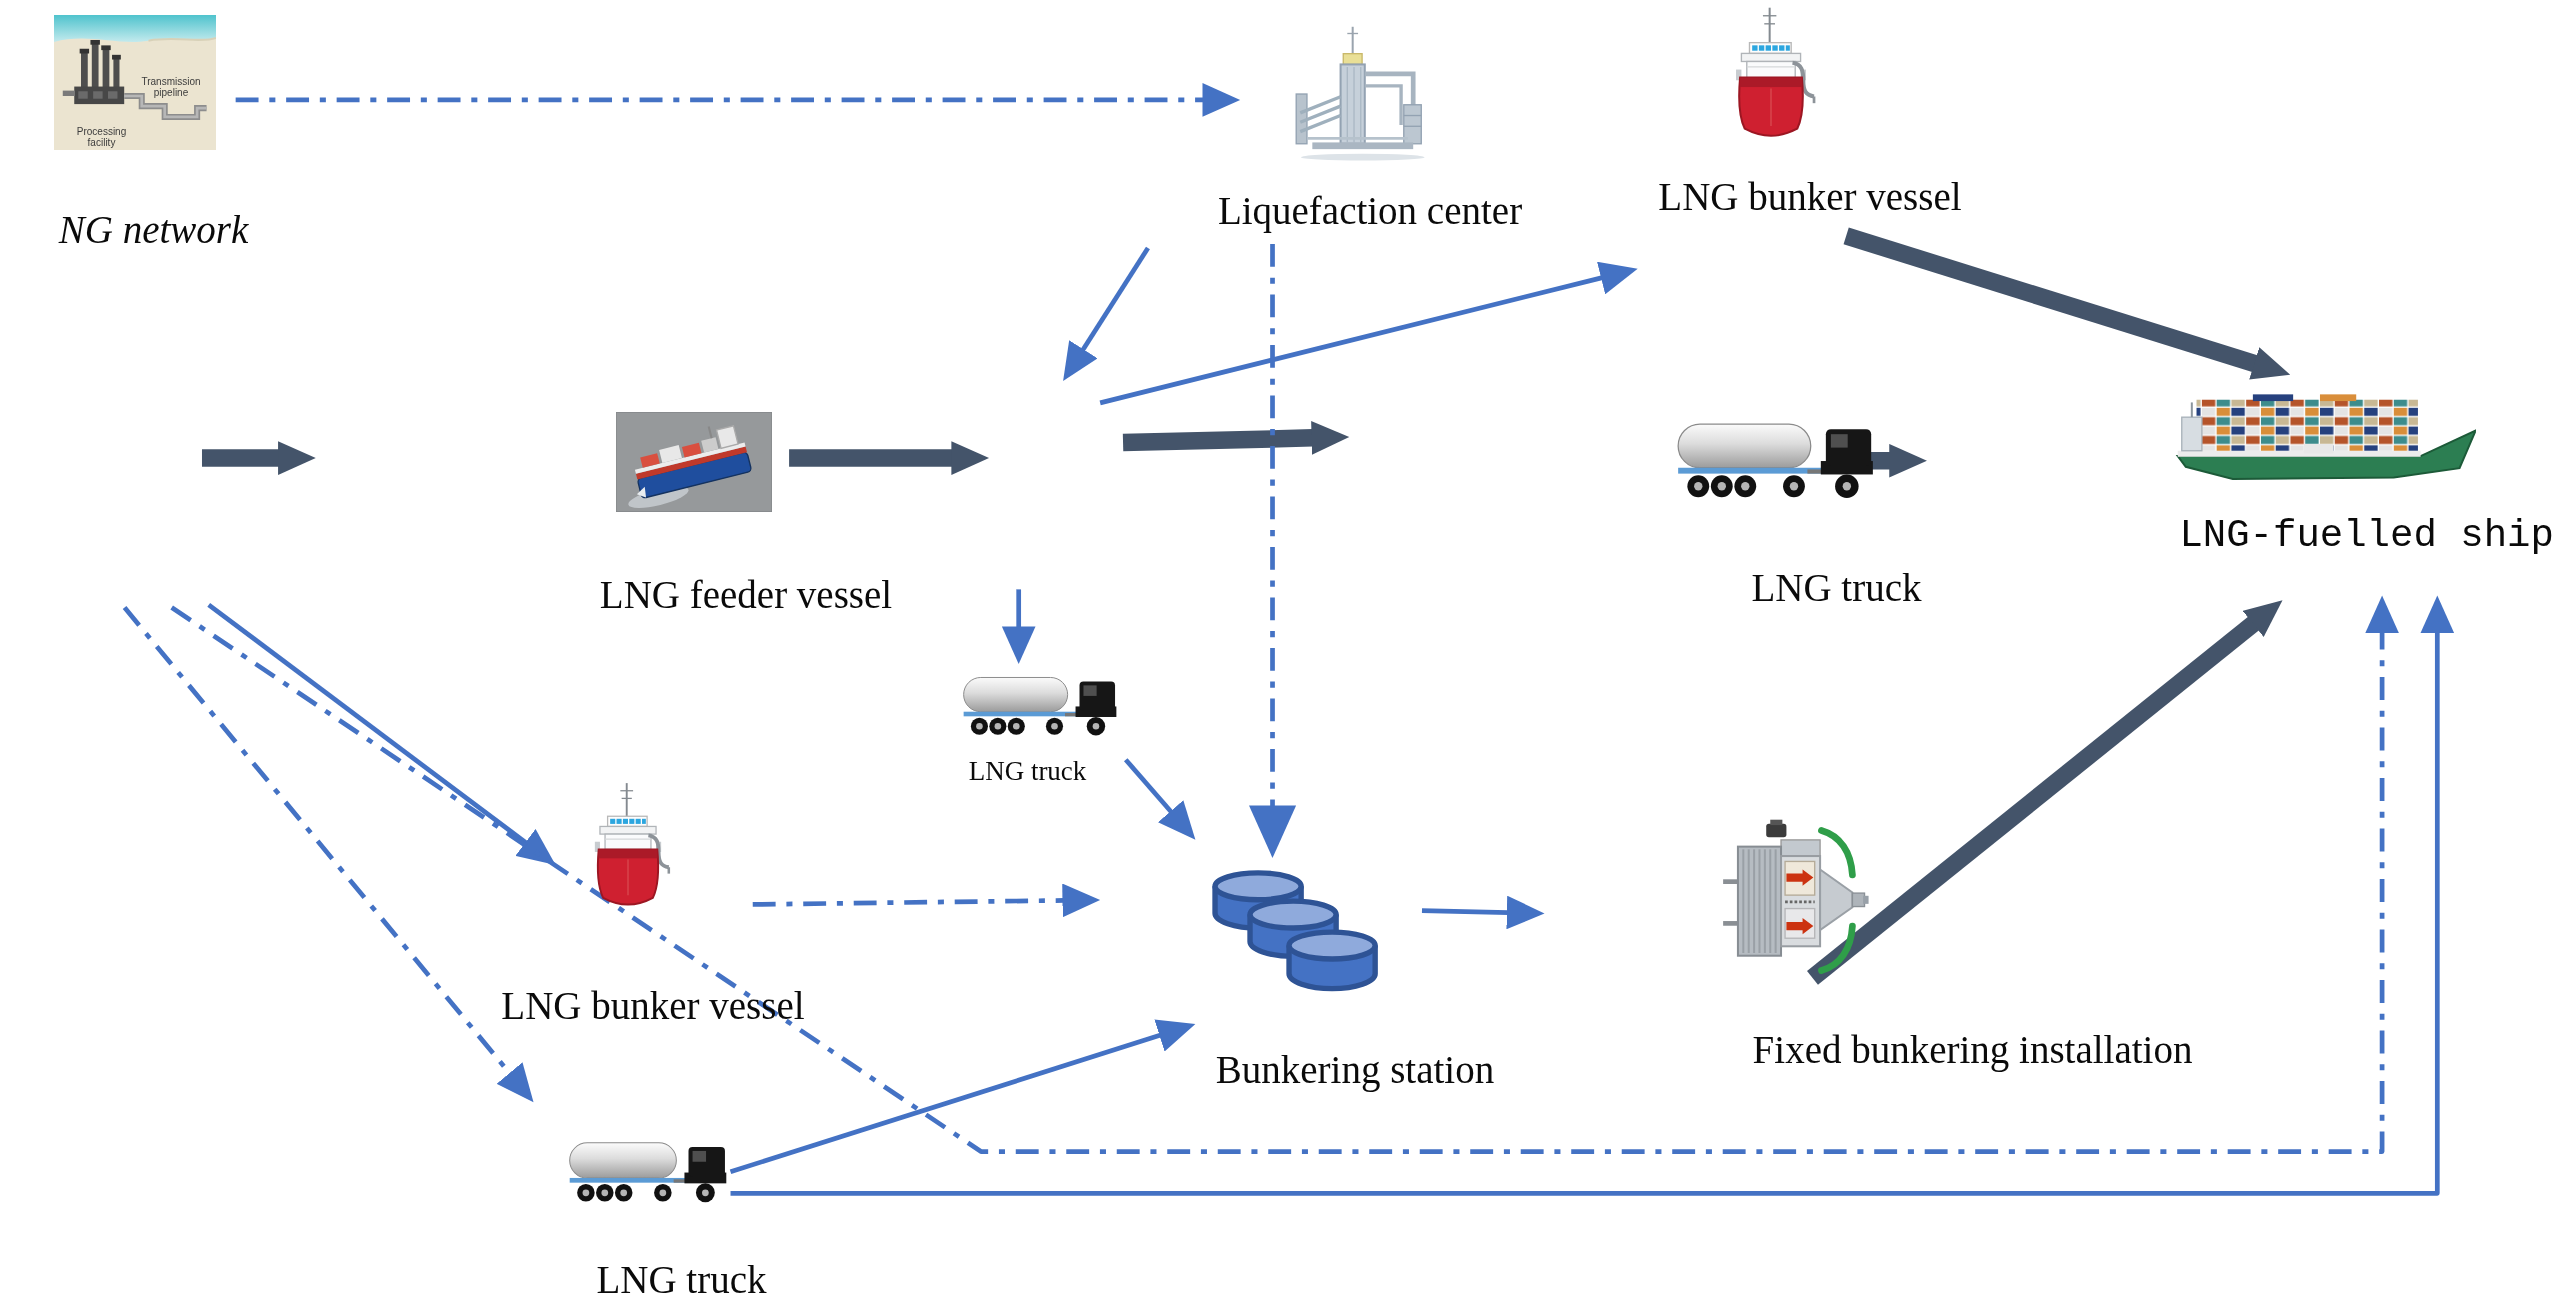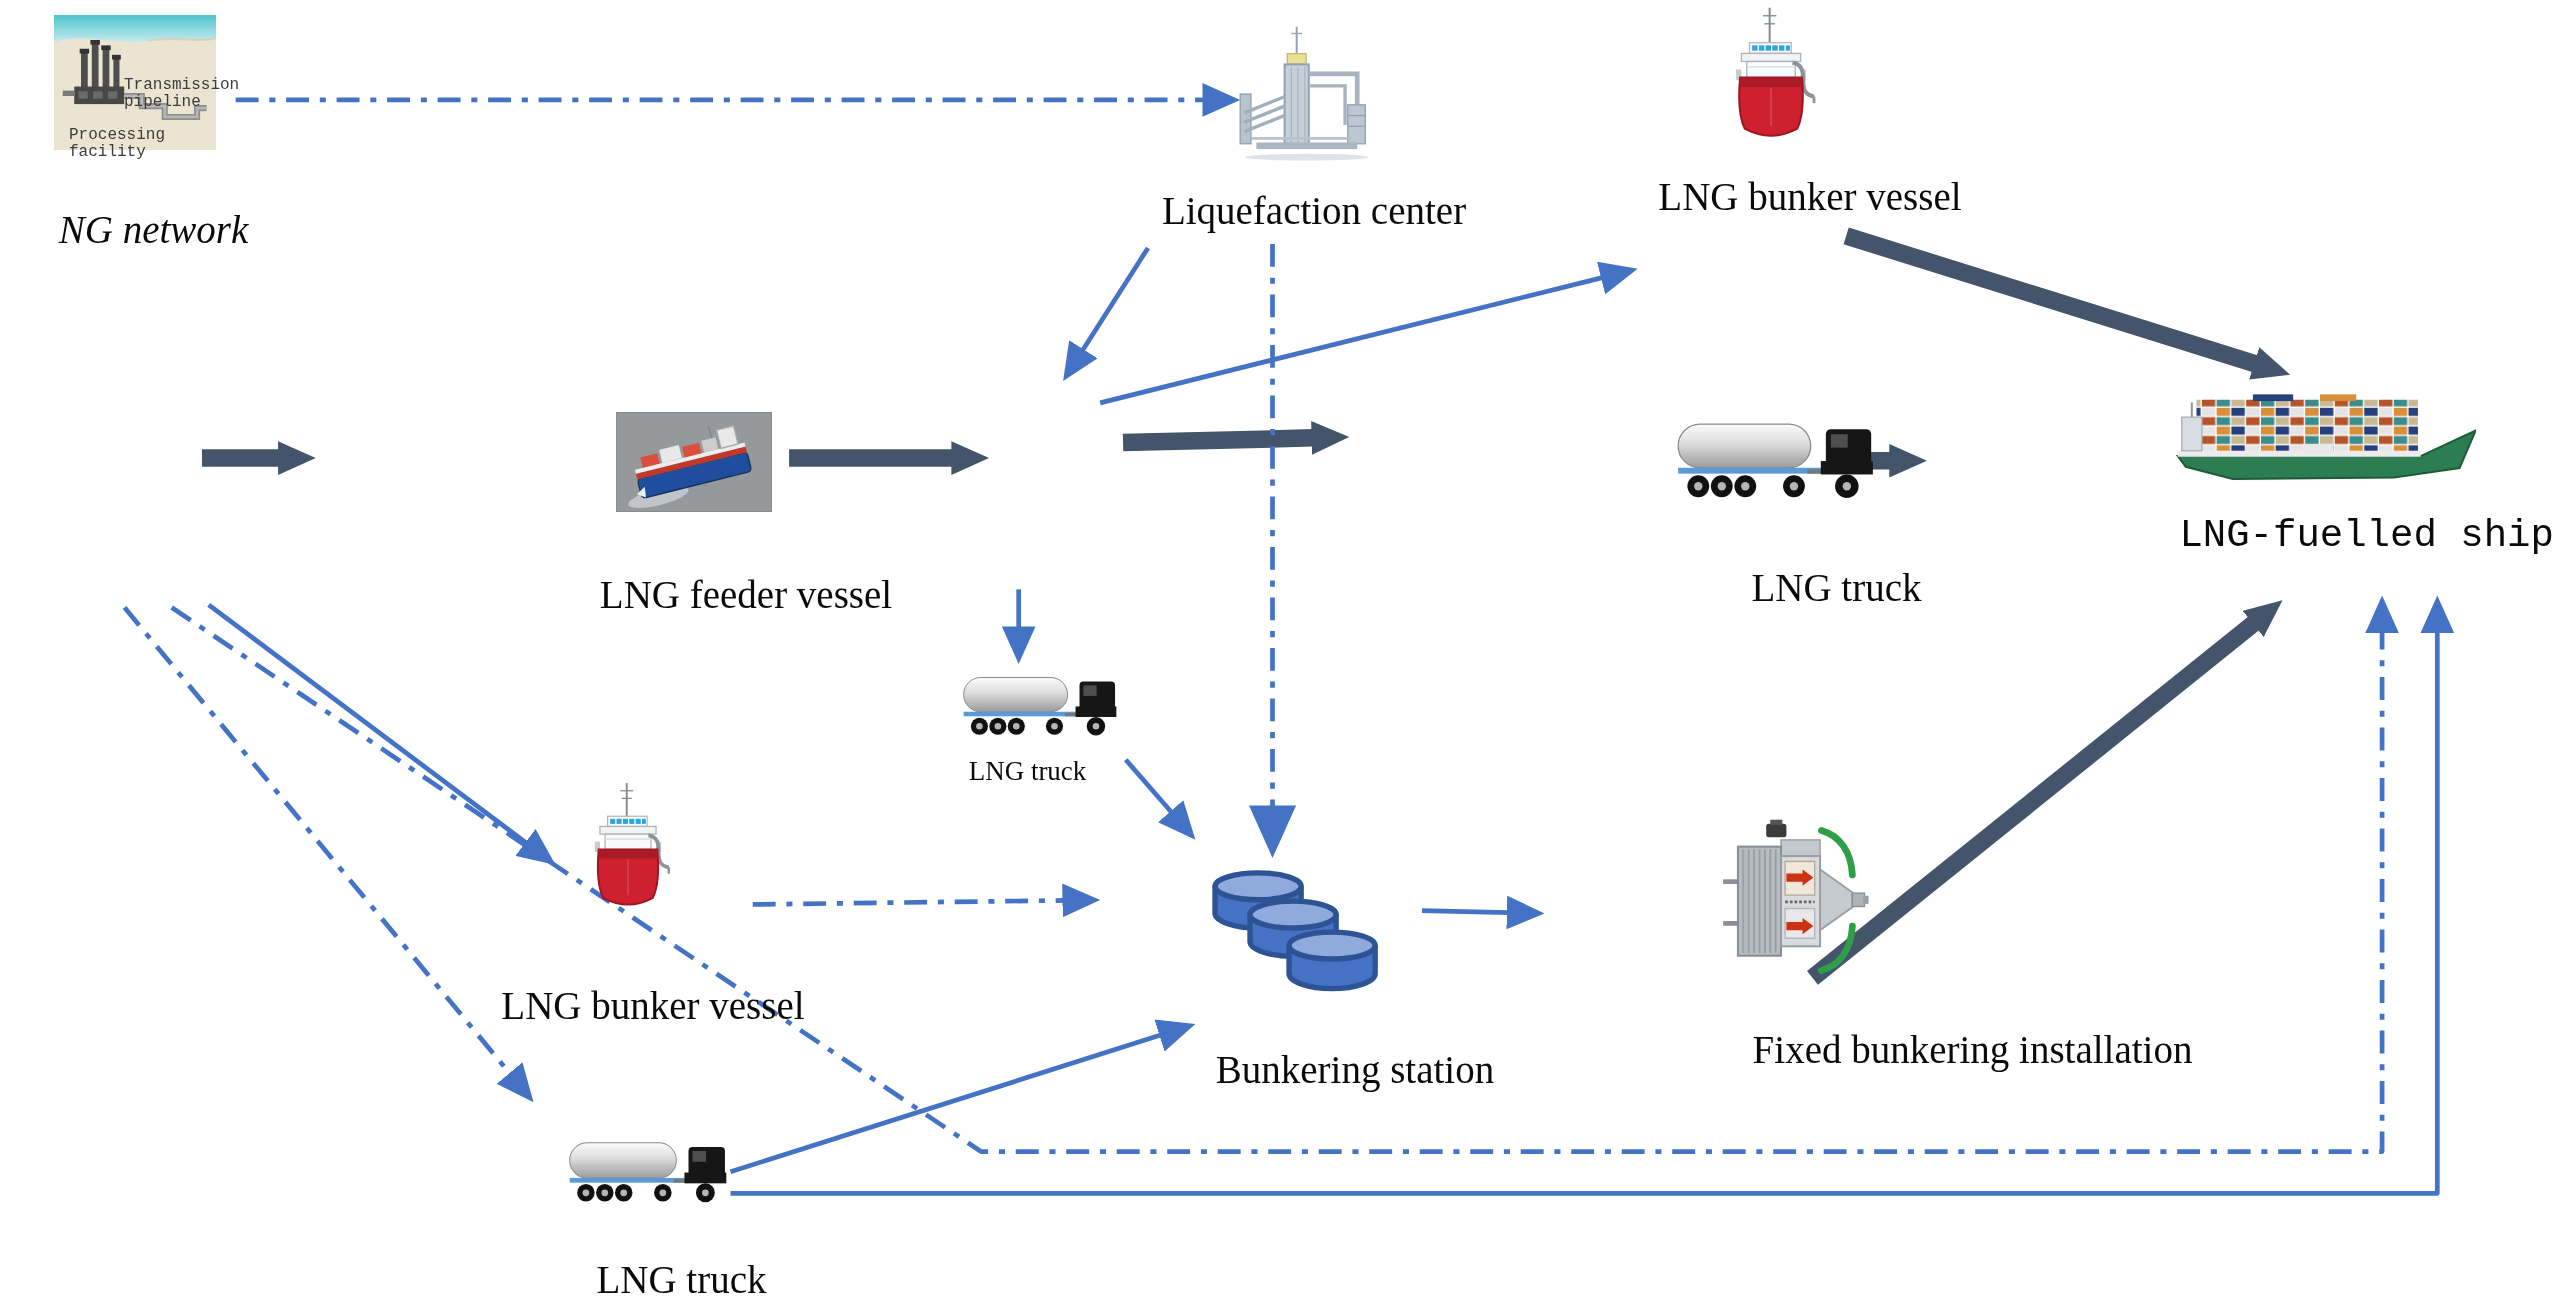--- a/index.html
+++ b/index.html
@@ -16,22 +16,22 @@
     font-size:39px;
     color:#0a0a0a;
     text-align:center;
     white-space:nowrap;
     line-height:1.1;
   }
   .node-label.small{font-size:27px;}
   .icon{position:absolute;display:block;}
   .tinytext{
     position:absolute;
-    font-family:Liberation Mono, monospace;
-    font-size:16px;color:#3c3c3c;line-height:1.05;text-align:left;
+    font-family:Liberation Sans, sans-serif;
+    font-size:10px;color:#3c3c3c;line-height:1.05;text-align:center;
   }
   #arrow-layer{position:absolute;left:0;top:0;z-index:1;}
   .node{z-index:2;}
 </style>
 </head>
 <body>
 
 <div id="canvas">
 
   <svg id="arrow-layer" width="2576" height="1308" viewBox="0 0 3826 1942">
@@ -102,21 +102,21 @@
       <rect x="80" y="113" width="14" height="11" fill="#6a6a6a"></rect>
       <rect x="13" y="112" width="18" height="8" fill="#7a7a7a"></rect>
       <path d="M104,120 h26 v15 h34 v16 h48 v-13 h14" stroke="#8d8d8d" stroke-width="9" fill="none"></path>
       <path d="M104,120 h26 v15 h34 v16 h48 v-13 h14" stroke="#b7b7b7" stroke-width="4" fill="none"></path>
     </svg>
     <div class="tinytext" style="left:15px;top:86px;width:65px;margin-top:26px;">Processing facility</div>
     <div class="tinytext" style="left:70px;top:62px;width:94px;">Transmission pipeline</div>
     <div class="node-label" style="left:-35px;top:194px;width:269px;font-style:italic;">NG network</div>
   </div>
 
-  <div class="node" style="left:1112px;top:23.6px;width:404px;height:222px;text-decoration:underline;">
+  <div class="node" style="left:1168px;top:23.6px;width:404px;height:222px;text-decoration:underline;">
     <svg class="icon" style="left:104px;top:0" width="158" height="138" viewBox="0 0 235 205">
       <line x1="120" y1="4" x2="120" y2="44" stroke="#9aa4ae" stroke-width="3"></line>
       <line x1="112" y1="14" x2="128" y2="14" stroke="#9aa4ae" stroke-width="2"></line>
       <rect x="106" y="44" width="28" height="16" fill="#e9df96" stroke="#c9b86a" stroke-width="2"></rect>
       <rect x="102" y="60" width="36" height="118" fill="#c6d0da" stroke="#93a2b2" stroke-width="3"></rect>
       <line x1="112" y1="64" x2="112" y2="176" stroke="#aab8c4" stroke-width="2"></line>
       <line x1="122" y1="64" x2="122" y2="176" stroke="#aab8c4" stroke-width="2"></line>
       <line x1="132" y1="64" x2="132" y2="176" stroke="#aab8c4" stroke-width="2"></line>
       <polyline points="138,74 210,74 210,160" stroke="#a7b4c0" stroke-width="7" fill="none"></polyline>
       <polyline points="138,92 192,92 192,150" stroke="#a7b4c0" stroke-width="5" fill="none"></polyline>

